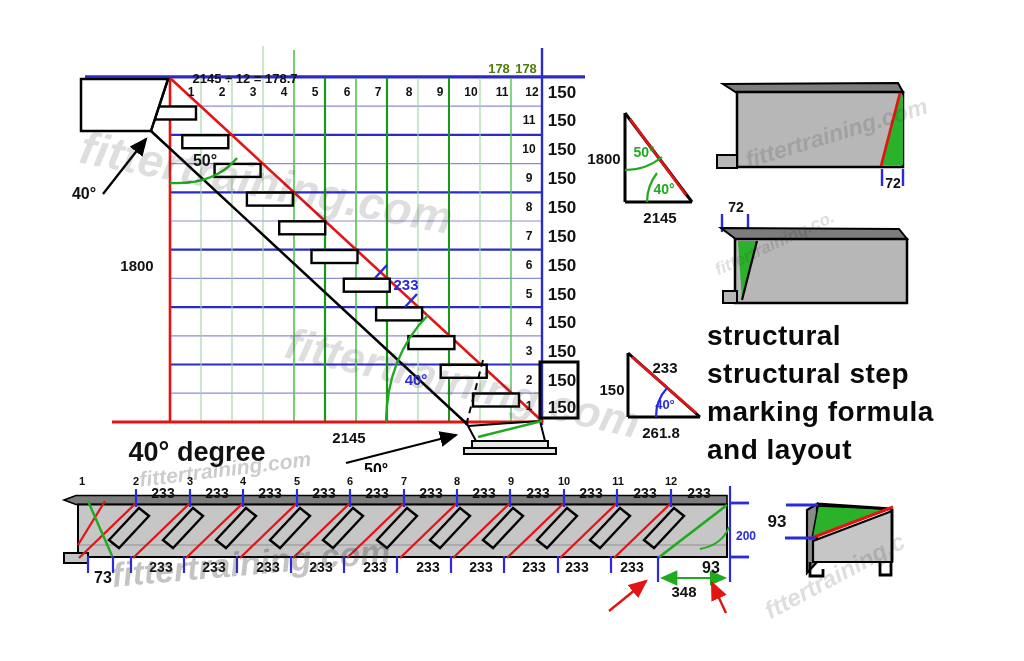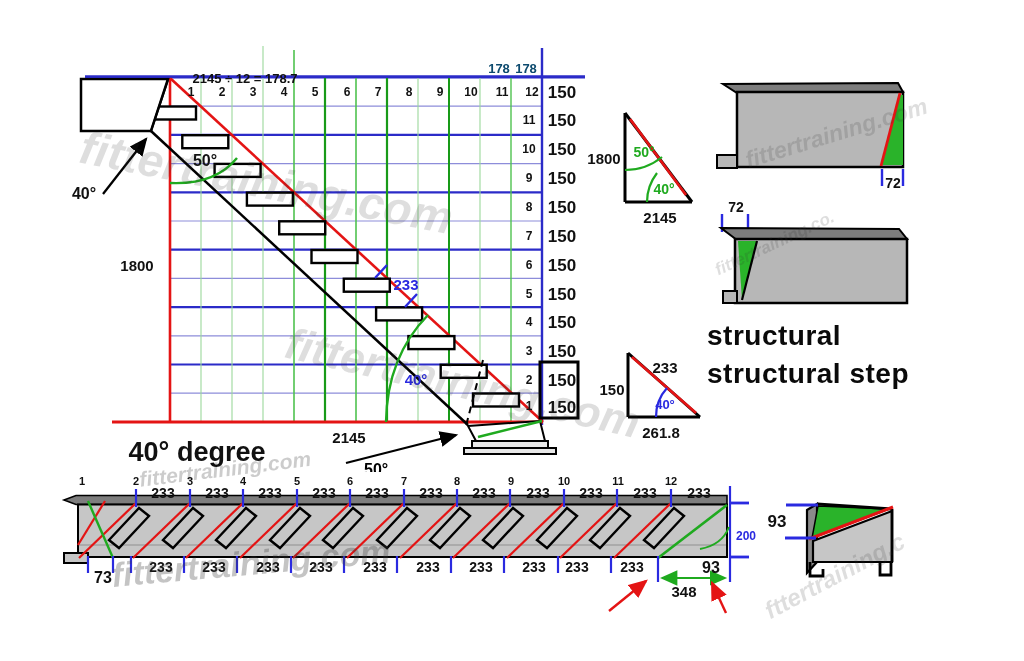--- a/index.html
+++ b/index.html
@@ -3,21 +3,21 @@
 <meta charset="utf-8">
 <style>
   html,body{margin:0;padding:0;background:#fff;}
   #stage{position:relative;width:1024px;height:661px;background:#fff;overflow:hidden;
          font-family:"Liberation Sans",sans-serif;}
   #art{position:absolute;left:0;top:0;}
   .lbl{position:absolute;transform:translate(-50%,-50%);font-weight:bold;color:#111;
        white-space:nowrap;line-height:1;font-family:"Liberation Sans",sans-serif;}
   .s11{font-size:11px}.s12{font-size:12px}.s13{font-size:13px}.s14{font-size:14px}
   .s15{font-size:15px}.s16{font-size:16px}.s17{font-size:17px}.s27{font-size:27px}
-  .green{color:#0c4a6e}.dgreen{color:#1faa1f}.blue{color:#2a2ae0}
+  .green{color:#4d7c0f}.dgreen{color:#1faa1f}.blue{color:#2a2ae0}
   .head-line{position:absolute;left:707px;font-size:28px;font-weight:bold;color:#0a0a0a;
              white-space:nowrap;letter-spacing:.5px;}
   .wm{position:absolute;font-weight:bold;font-style:italic;white-space:nowrap;
       color:rgba(50,50,50,.16);transform-origin:left top;pointer-events:none;}
   .clipbox{position:absolute;overflow:hidden;}
   .layer{position:absolute;left:0;top:0;width:0;height:0;}
 </style>
 </head>
 <body>
 
@@ -342,20 +342,22 @@
 <span class="lbl s15" style="left:612px;top:389px">150</span>
 <span class="lbl s15" style="left:661px;top:432px">261.8</span>
 <span class="lbl s13 blue" style="left:665px;top:404px">40°</span>
 
 <span class="lbl s14" style="left:893px;top:183px">72</span>
 <span class="lbl s14" style="left:736px;top:207px">72</span>
 <span class="lbl s17" style="left:777px;top:521px">93</span>
 
 <div class="head-line" style="top:320px">structural</div>
 <div class="head-line" style="top:358px">structural step</div>
+<div class="head-line" style="top:396px">marking formula</div>
+<div class="head-line" style="top:434px">and layout</div>
 
 <span class="lbl s16" style="left:103px;top:578px">73</span>
 <span class="lbl s16" style="left:711px;top:568px">93</span>
 <span class="lbl s15" style="left:684px;top:591px">348</span>
 <span class="lbl s12 blue" style="left:746px;top:536px">200</span>
 
 <span class="wm" style="left:86px;top:120px;font-size:46px;transform:rotate(11deg)">fittertraining.com</span>
 <span class="wm" style="left:292px;top:318px;font-size:44px;transform:rotate(13deg)">fittertraining.com</span>
 <span class="wm" style="left:742px;top:148px;font-size:23px;transform:rotate(-17deg)">fittertraining.com</span>
 <span class="wm" style="left:712px;top:262px;font-size:17px;transform:rotate(-25deg)">fittertraining.co.</span>

